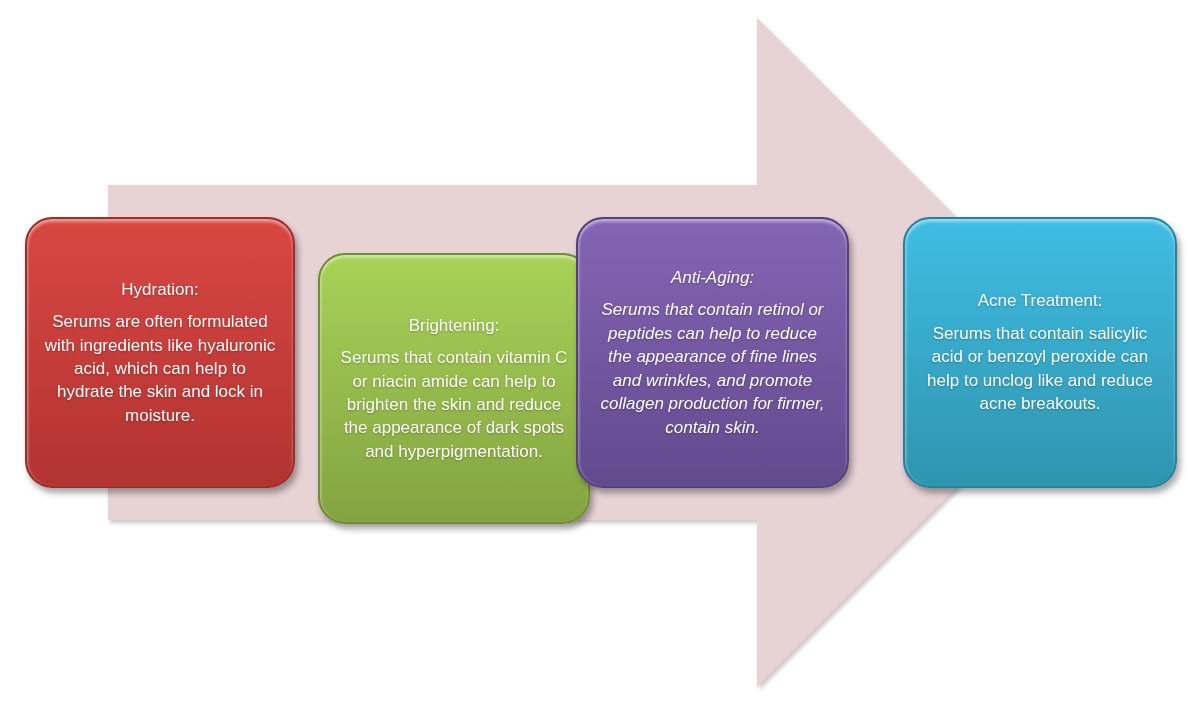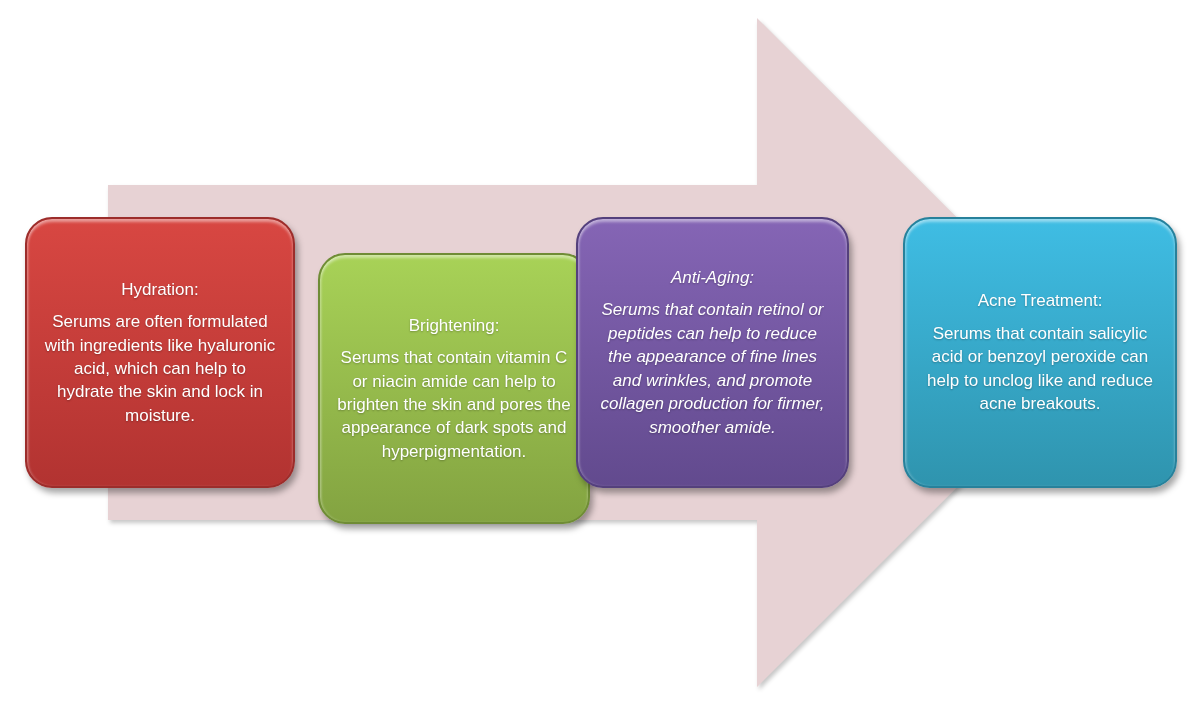--- a/index.html
+++ b/index.html
@@ -67,26 +67,26 @@
     <polygon id="arrow-polygon" points="108,185 757,185 757,18 1092,352.5 757,687 757,520 108,520" fill="#e7d2d4"></polygon>
   </svg>
 
   <div class="box" id="box-0" style="--c1: #d84742; --c2: #b23331; --cb: #9c2d2b;">
     <p class="title">Hydration:</p>
     <p class="body">Serums are often formulated with ingredients like hyaluronic acid, which can help to hydrate the skin and lock in moisture.</p>
   </div>
 
   <div class="box" id="box-1" style="--c1: #a8d257; --c2: #83a341; --cb: #6f8c36;">
     <p class="title">Brightening:</p>
-    <p class="body">Serums that contain vitamin C or niacin amide can help to brighten the skin and pores the appearance of dark spots and hyperpigmentation.</p>
+    <p class="body">Serums that contain vitamin C or niacin amide can help to brighten the skin and reduce the appearance of dark spots and hyperpigmentation.</p>
   </div>
 
   <div class="box" id="box-2" style="--c1: #8565b5; --c2: #624a8e; --cb: #54407c;">
     <p class="title">Anti-Aging:</p>
-    <p class="body">Serums that contain retinol or peptides can help to reduce the appearance of fine lines and wrinkles, and promote collagen production for firmer, smoother amide.</p>
+    <p class="body">Serums that contain retinol or peptides can help to reduce the appearance of fine lines and wrinkles, and promote collagen production for firmer, contain skin.</p>
   </div>
 
   <div class="box" id="box-3" style="--c1: #3fbde4; --c2: #2f94ae; --cb: #27819b;">
     <p class="title">Acne Treatment:</p>
     <p class="body">Serums that contain salicylic acid or benzoyl peroxide can help to unclog like and reduce acne breakouts.</p>
   </div>
 
 </div>
 
 </body></html>

